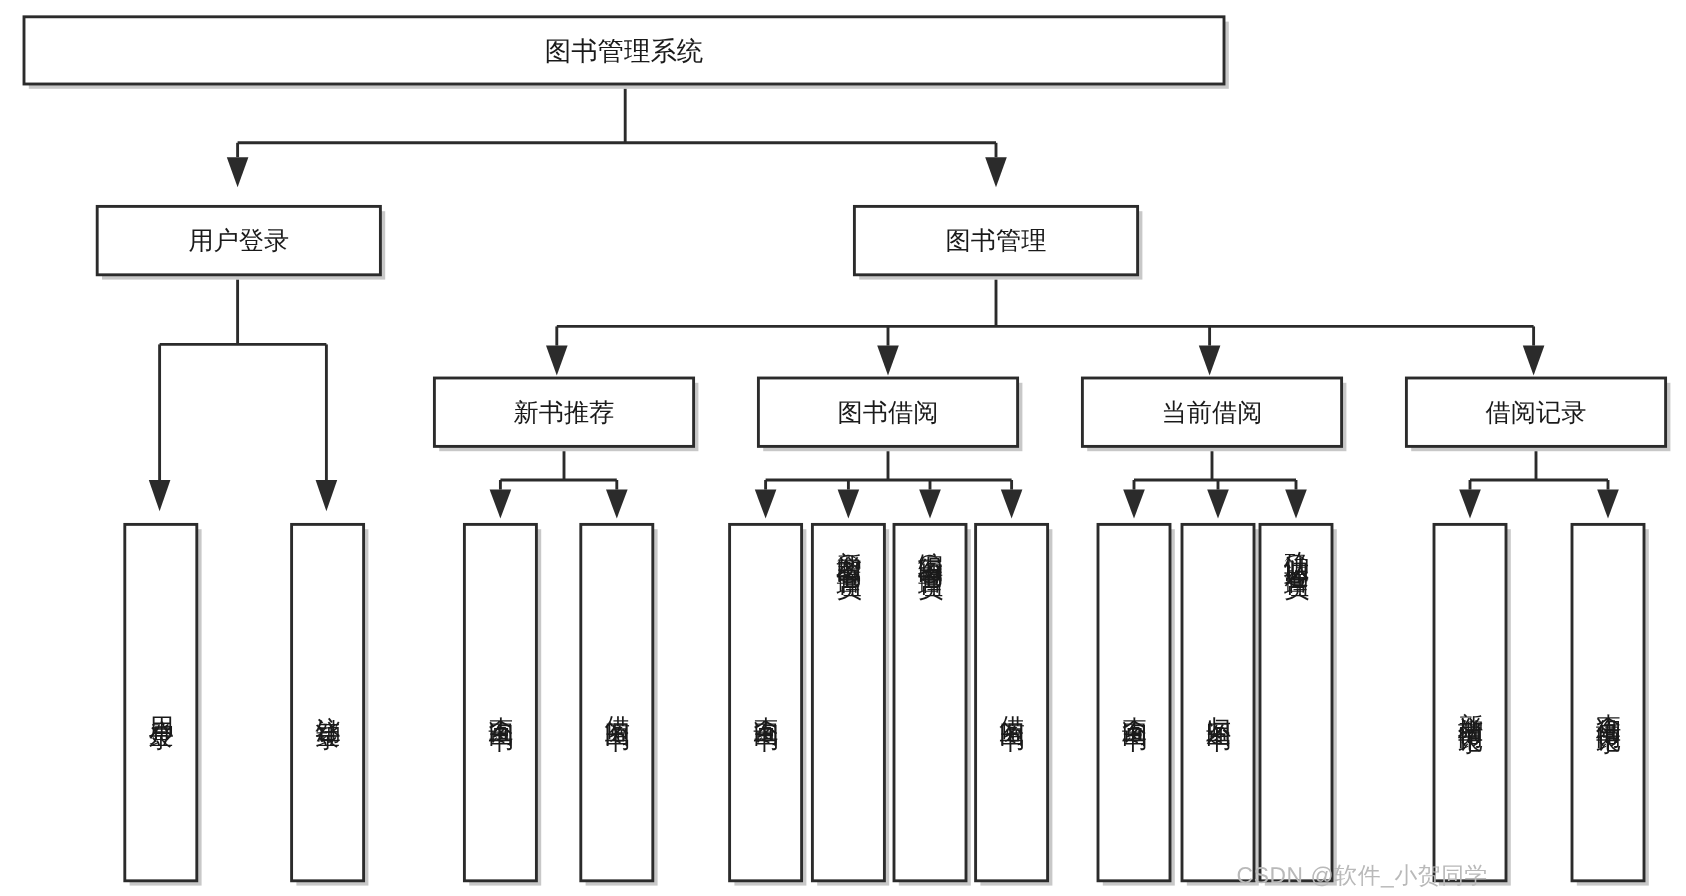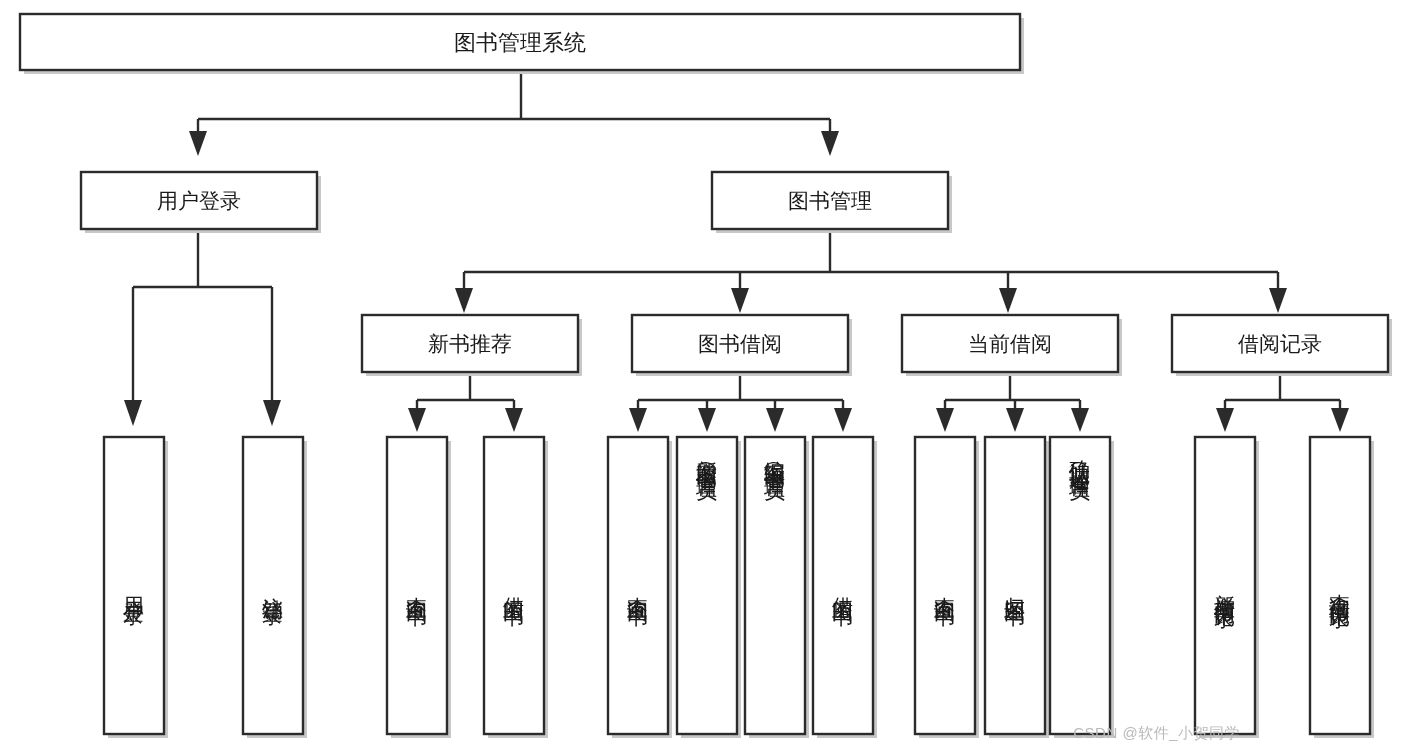--- a/index.html
+++ b/index.html
@@ -71,21 +71,21 @@
     letter-spacing: 3px;
     color: #1a1a1a;
     line-height: 1;
     white-space: nowrap;
   }
   .watermark {
     position: absolute;
     right: 8px;
     bottom: 4px;
     font-family: "Liberation Sans", "DejaVu Sans", sans-serif;
-    font-size: 15px;
+    font-size: 19px;
     color: #b9b9b9;
     white-space: nowrap;
     letter-spacing: 0.5px;
     text-align: right;
   }
 </style>
 </head>
 <body>
 
 <div id="diagram-root">

